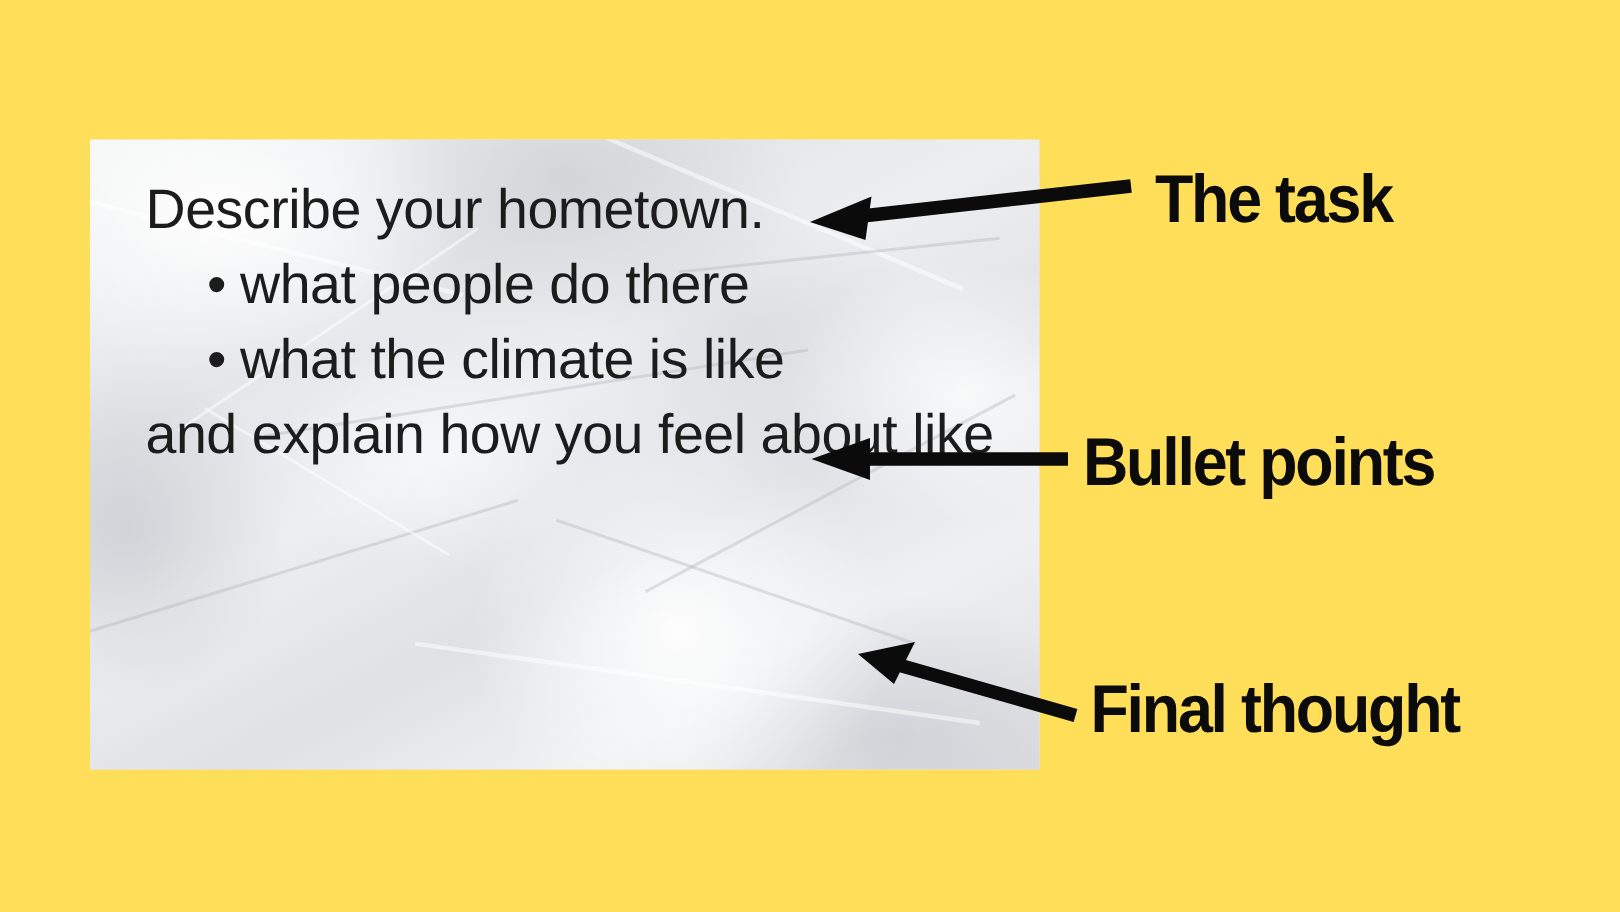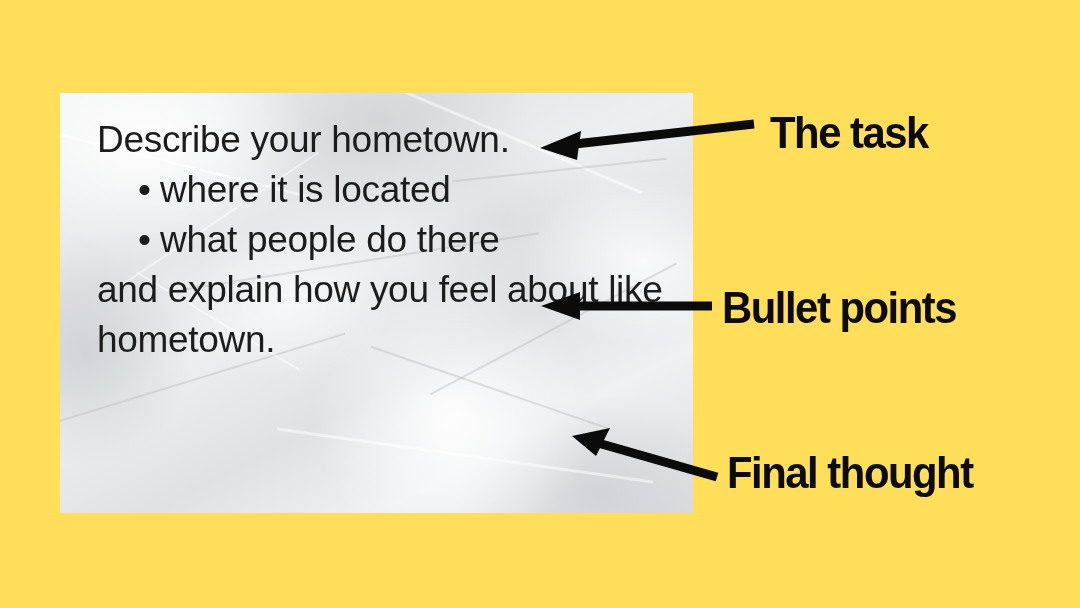--- a/index.html
+++ b/index.html
@@ -94,27 +94,26 @@
       <span class="crease d c6"></span>
       <span class="crease c7"></span>
       <span class="crease d c8"></span>
       <span class="crease c9"></span>
       <span class="crease d c10"></span>
     </div>
 
     <div class="sheet-text">
       <div class="line">Describe your hometown.</div>
       <div class="line bullet">
-        <span class="dot">•</span><span>where it is located</span>
+        <span class="dot">•</span><span>what people do there</span>
       </div>
       <div class="line bullet">
-        <span class="dot">•</span><span>what people do there</span>
+        <span class="dot">•</span><span>what the climate is like</span>
       </div>
       <div class="line">and explain how you feel about like</div>
-      <div class="line">hometown.</div>
     </div>
   </div>
 
   <svg id="arrows" viewBox="0 0 1080 608">
 
     <g>
       <path d="M 754 124 L 566 145" stroke="#0b0b0b" stroke-width="9" fill="none" stroke-linecap="butt"></path>
       <path d="M 540 148 L 581 131 L 577 160 Z" fill="#0b0b0b"></path>
     </g>
 

